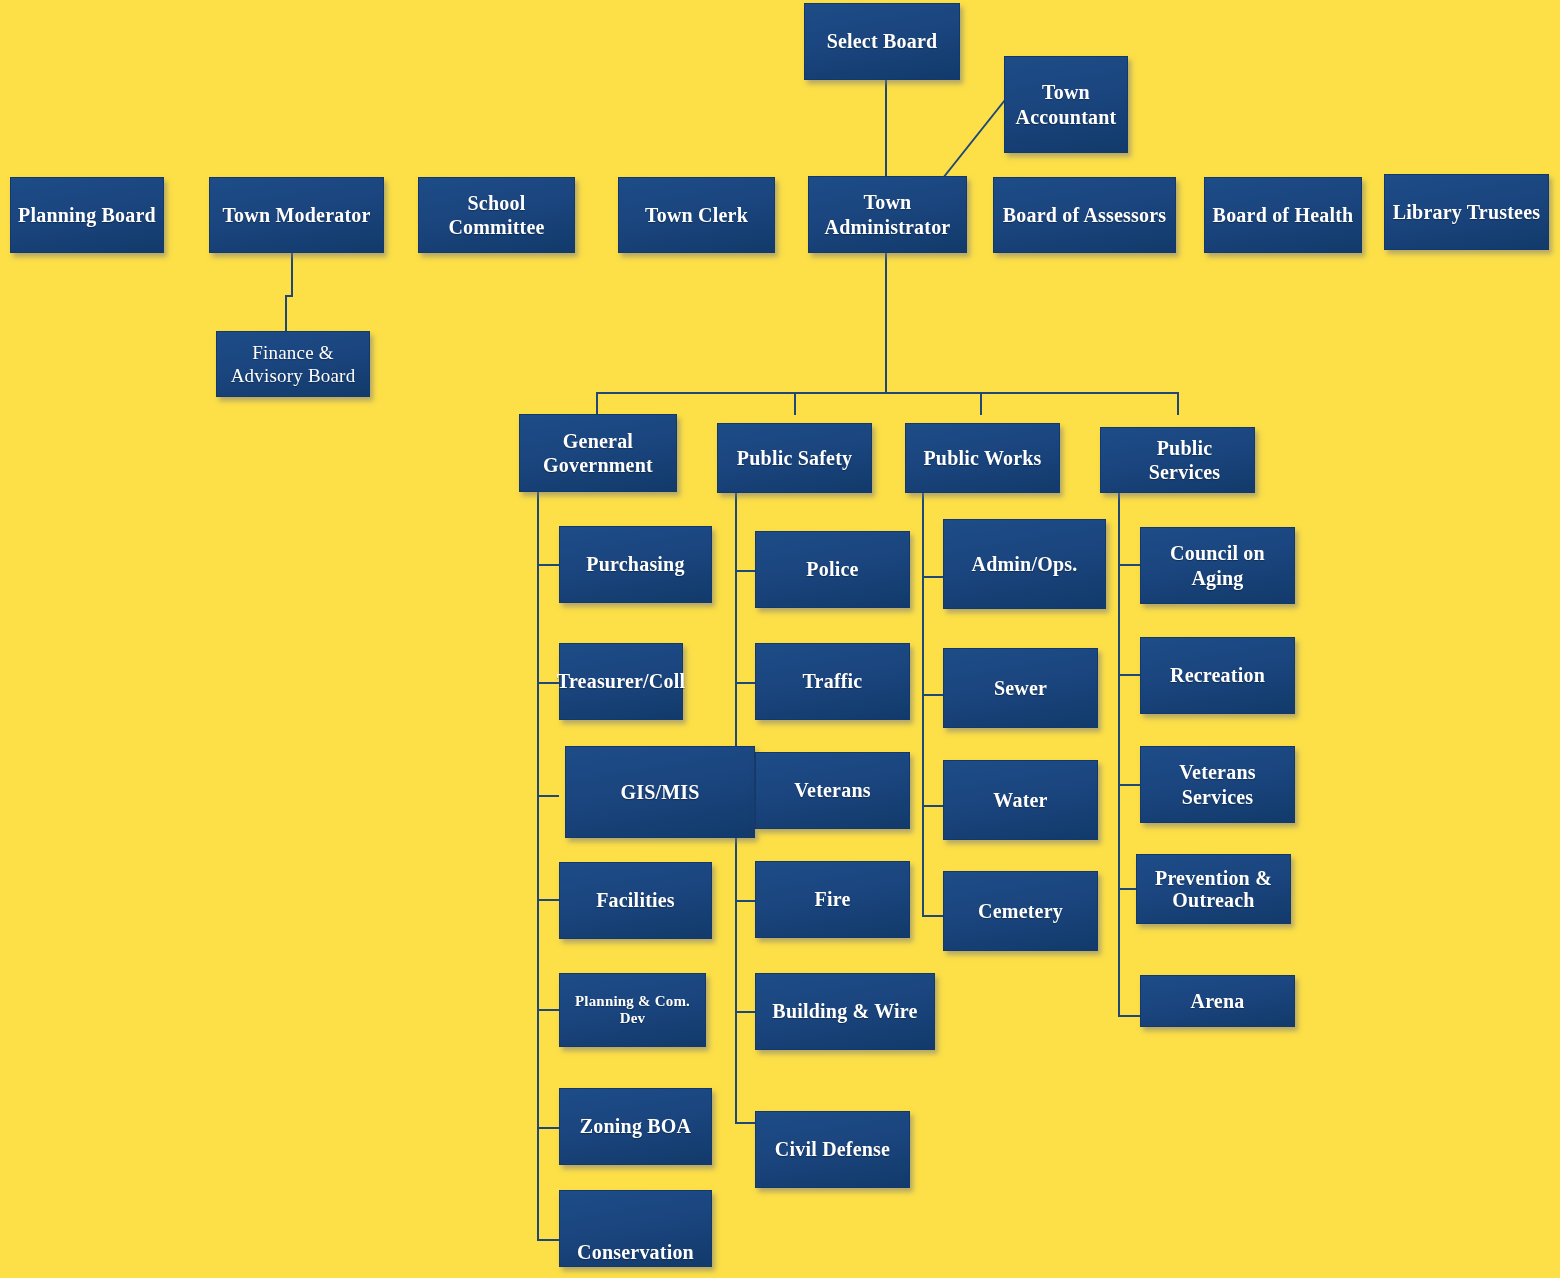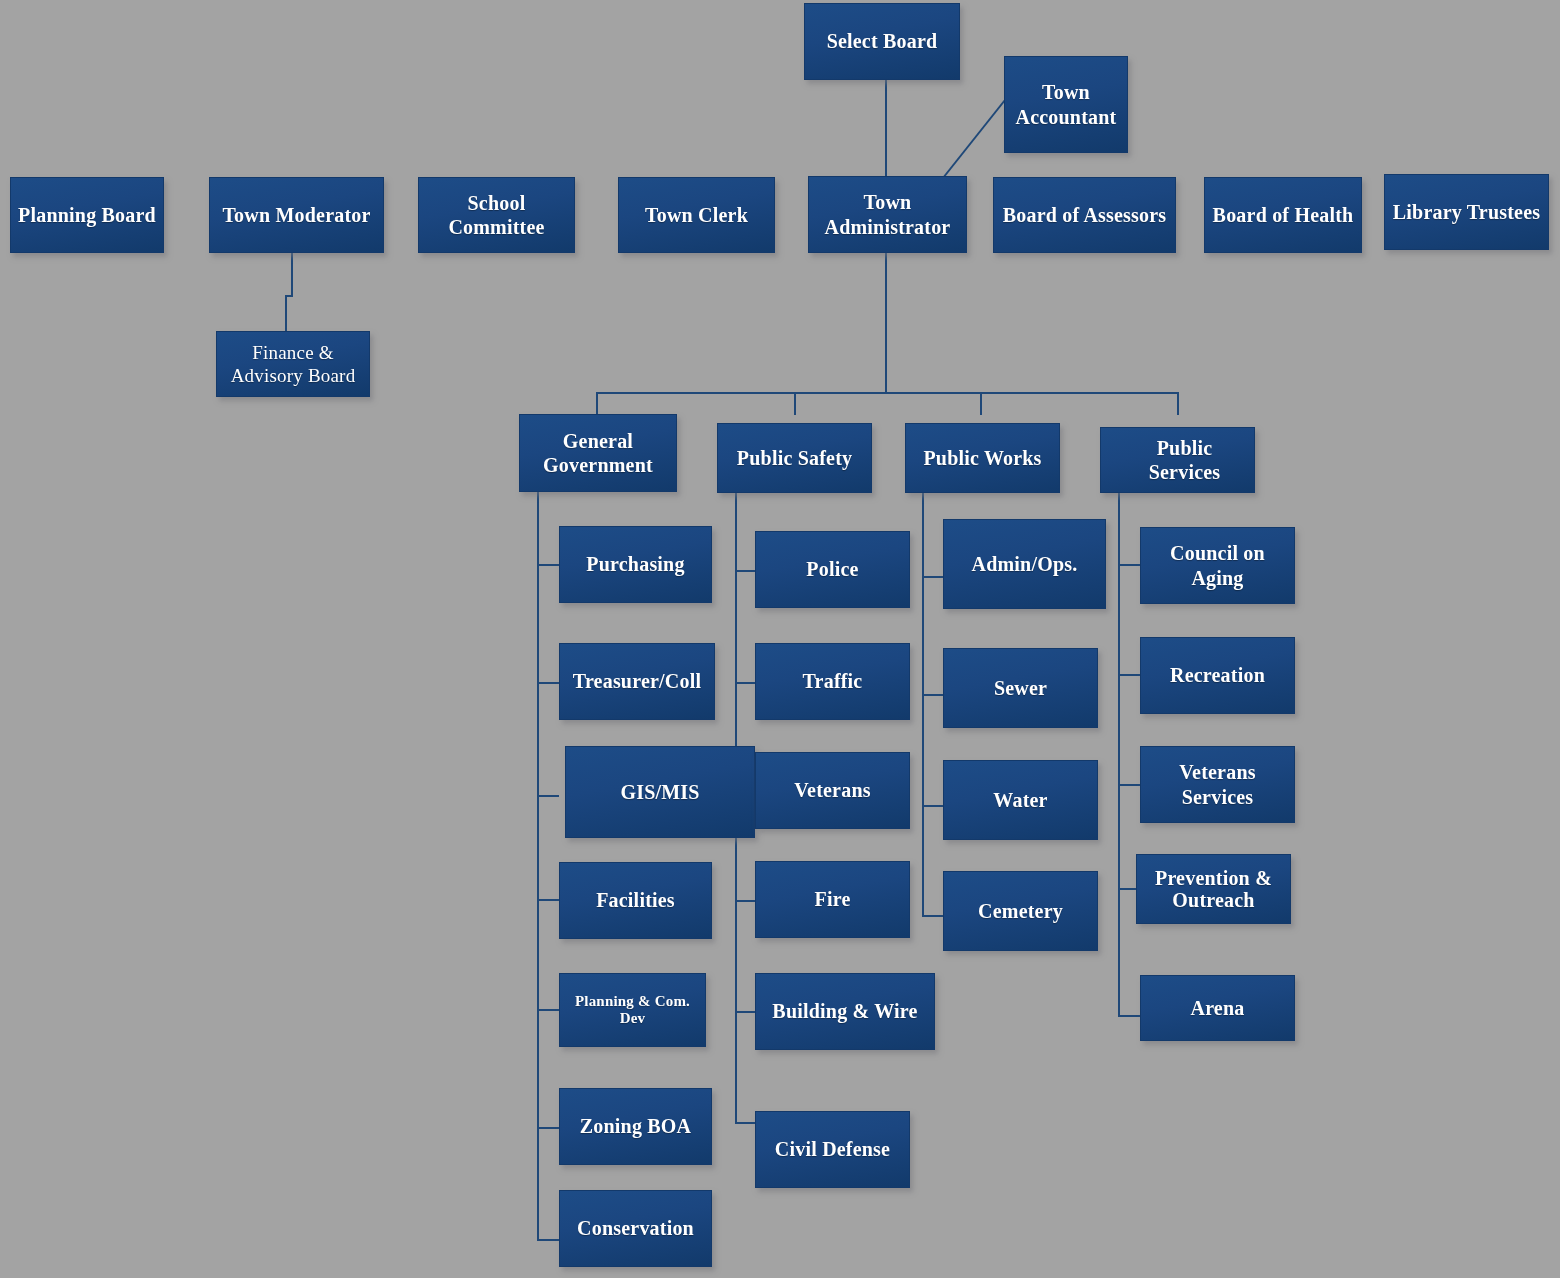--- a/index.html
+++ b/index.html
@@ -8,21 +8,21 @@
     padding: 0;
     background: #ffffff;
   }
   body {
     font-family: "Liberation Serif", "DejaVu Serif", serif;
   }
   #chart {
     position: relative;
     width: 1560px;
     height: 1278px;
-    background: #a3a3a3;
+    background: #fde047;
     overflow: hidden;
   }
   
   .node {
     position: absolute;
     box-sizing: border-box;
     display: flex;
     align-items: center;
     justify-content: center;
     text-align: center;
@@ -170,37 +170,37 @@
     <span>Public Works</span>
   </div>
 
   <div class="node dept" style="left:1100px; top:427px; width:155px; height:66px;padding-left:18px;">
     <span>Public Services</span>
   </div>
 
   <div class="node leaf" style="left:559px; top:526px; width:153px; height:77px;">
     <span>Purchasing</span>
   </div>
-  <div class="node leaf" style="left:559px; top:643px; width:156px; height:77px;">
+  <div class="node leaf" style="left:559px; top:643px; width:124px; height:77px;">
     <span>Treasurer/Coll</span>
   </div>
   <div class="node leaf" style="left:557px; top:746px; width:190px; height:92px;margin-left:8px;">
     <span>GIS/MIS</span>
   </div>
   <div class="node leaf" style="left:559px; top:862px; width:153px; height:77px;">
     <span>Facilities</span>
   </div>
   <div class="node leaf-sm leaf-tight" style="left:559px; top:973px; width:147px; height:74px; flex-direction:column;">
     <span>Planning &amp; Com.</span>
     <span>Dev</span>
   </div>
   <div class="node leaf" style="left:559px; top:1088px; width:153px; height:77px;">
     <span>Zoning BOA</span>
   </div>
-  <div class="node leaf" style="left:559px; top:1190px; width:153px; height:77px;">
+  <div class="node leaf" style="left:559px; top:1190px; width:153px; height:77px;align-items:flex-end;">
     <span>Conservation</span>
   </div>
 
   <div class="node leaf" style="left:755px; top:531px; width:155px; height:77px;">
     <span>Police</span>
   </div>
   <div class="node leaf" style="left:755px; top:643px; width:155px; height:77px;">
     <span>Traffic</span>
   </div>
   <div class="node leaf" style="left:755px; top:752px; width:155px; height:77px;">
@@ -237,17 +237,17 @@
     <span>Recreation</span>
   </div>
   <div class="node leaf" style="left:1140px; top:746px; width:155px; height:77px; flex-direction:column;">
     <span>Veterans</span>
     <span>Services</span>
   </div>
   <div class="node leaf leaf-tight" style="left:1136px; top:854px; width:155px; height:70px; flex-direction:column;">
     <span>Prevention &amp;</span>
     <span>Outreach</span>
   </div>
-  <div class="node leaf" style="left:1140px; top:975px; width:155px; height:66px;">
+  <div class="node leaf" style="left:1140px; top:975px; width:155px; height:52px;">
     <span>Arena</span>
   </div>
 
 </div>
 
 </body></html>

